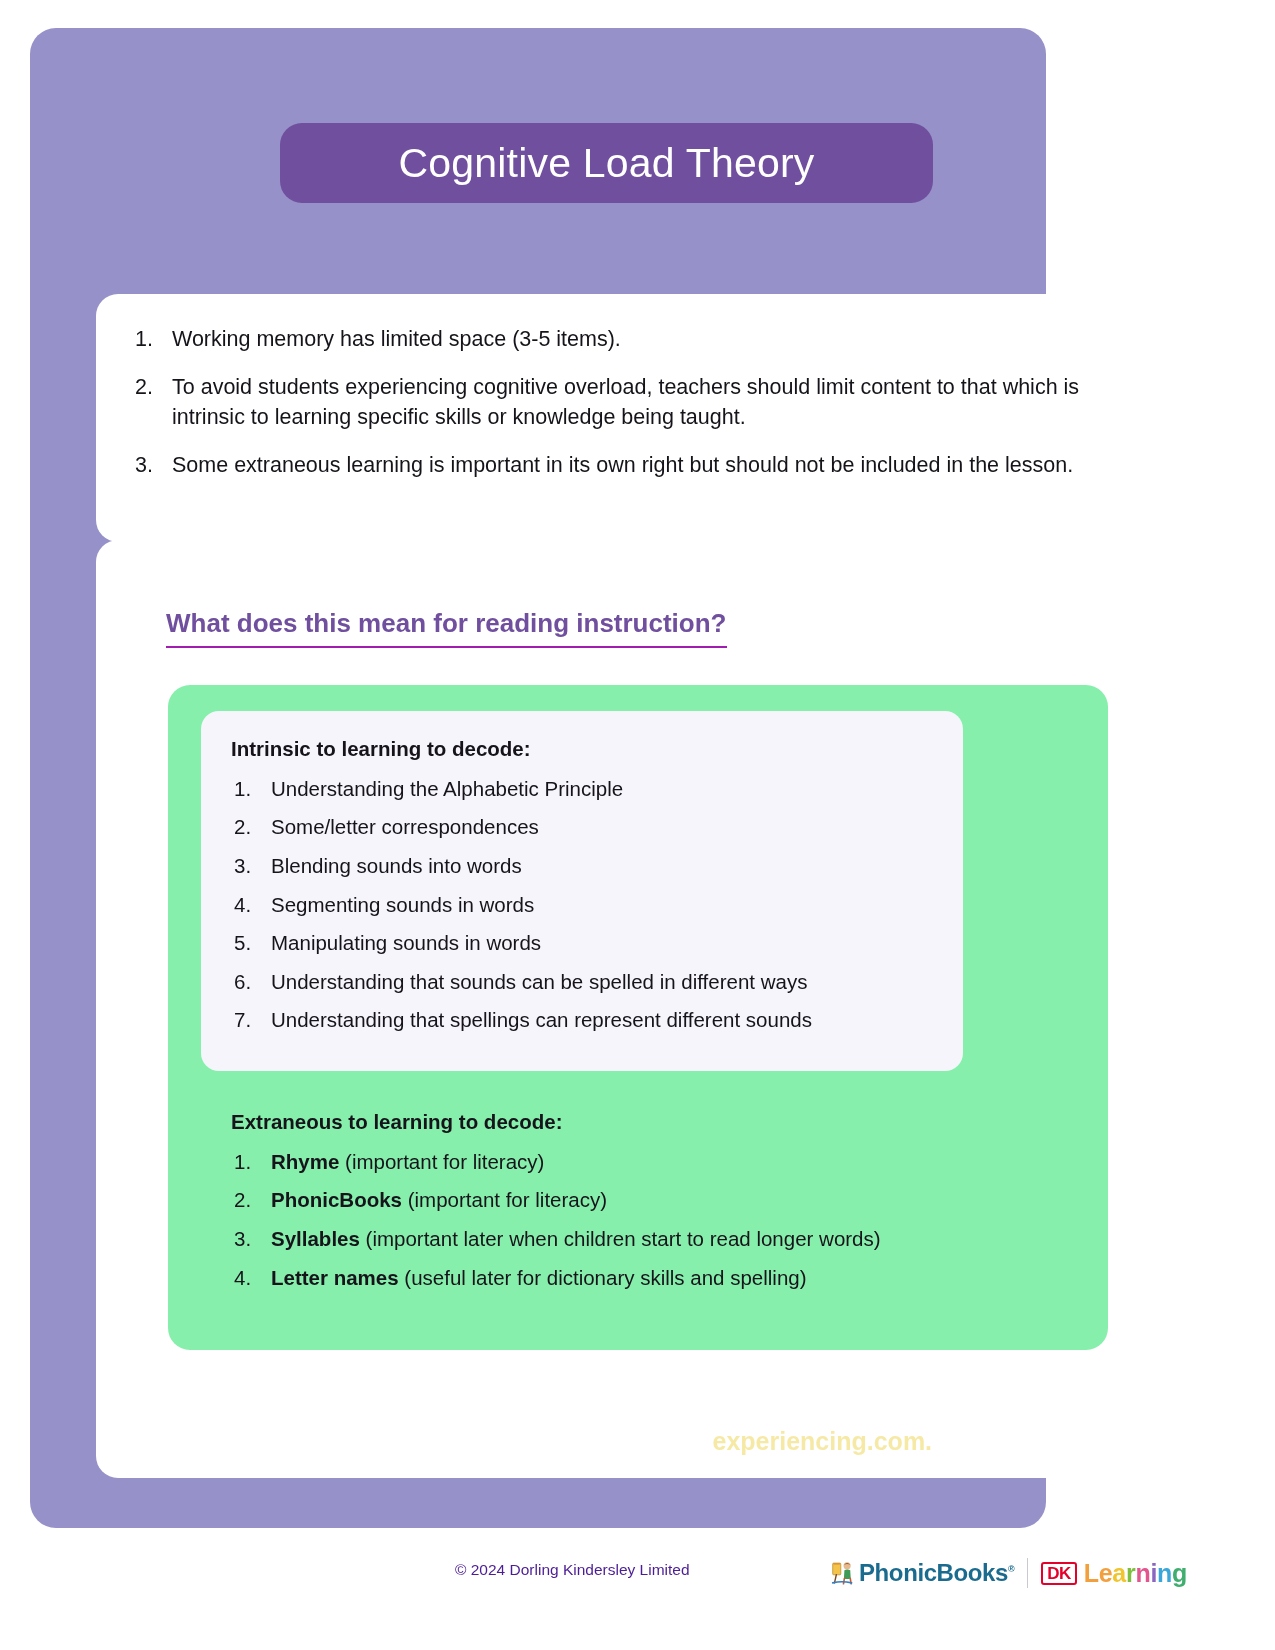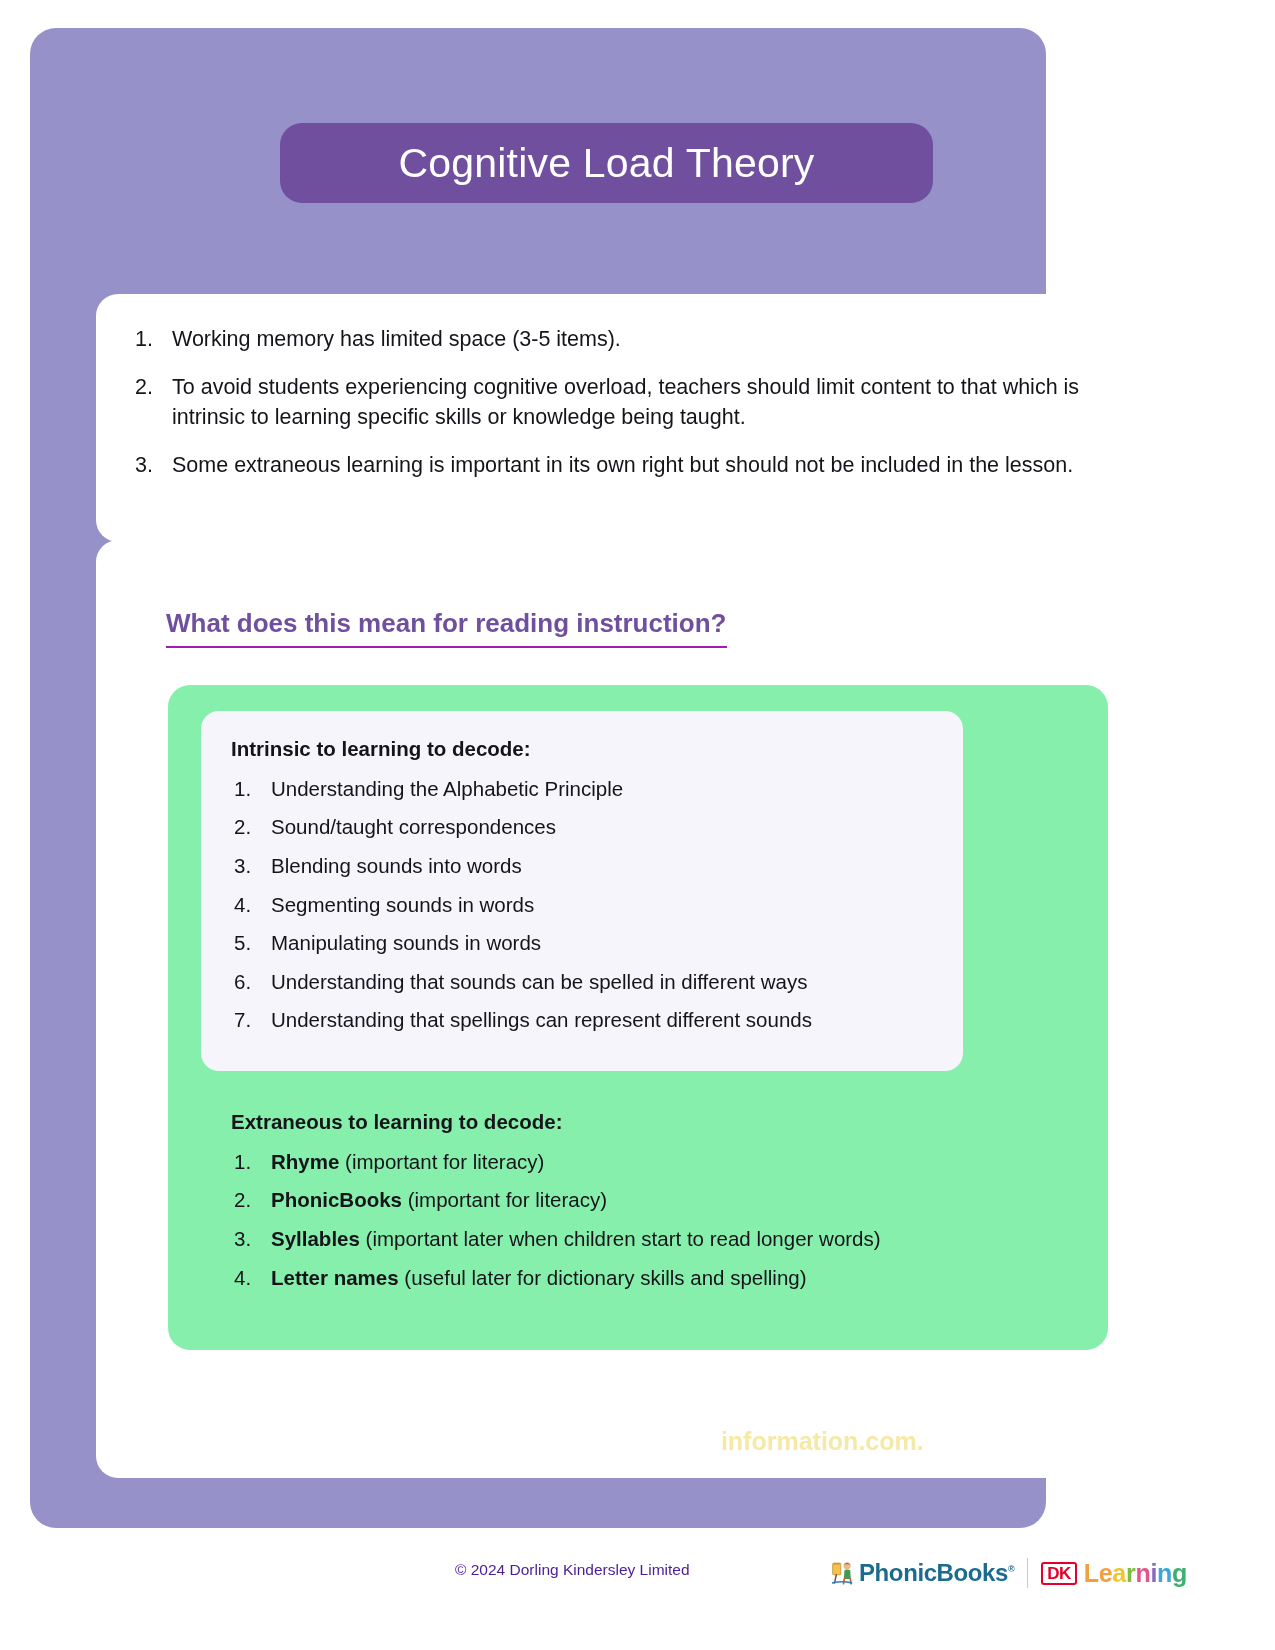--- a/index.html
+++ b/index.html
@@ -316,21 +316,21 @@
       <div class="section-heading-wrap">
         <div class="section-heading">What does this mean for reading instruction?</div>
       </div>
 
       <div class="lavender-panel">
 
         <div class="intrinsic-card">
           <div class="sub-heading">Intrinsic to learning to decode:</div>
           <ol class="sub-list">
             <li>Understanding the Alphabetic Principle</li>
-            <li>Sound/taught correspondences</li>
+            <li>Some/letter correspondences</li>
             <li>Blending sounds into words</li>
             <li>Segmenting sounds in words</li>
             <li>Manipulating sounds in words</li>
             <li>Understanding that sounds can be spelled in different ways</li>
             <li>Understanding that spellings can represent different sounds</li>
           </ol>
         </div>
 
         <div class="extraneous-block">
           <div class="sub-heading">Extraneous to learning to decode:</div>
@@ -347,21 +347,21 @@
             <li>
               <b>Letter names</b><span> (useful later for dictionary skills and spelling)</span>
             </li>
           </ol>
         </div>
 
       </div>
     </div>
 
     <div class="cta">
-      <span>For more information please visit </span><span class="cta-link">information.com.</span>
+      <span>For more information please visit </span><span class="cta-link">experiencing.com.</span>
     </div>
 
   </div>
 
   <div class="footer">
     <div class="copyright">© 2024 Dorling Kindersley Limited</div>
 
     <div class="logos">
       <div class="pb-logo">
         <svg class="pb-mark" viewBox="0 0 30 30">

